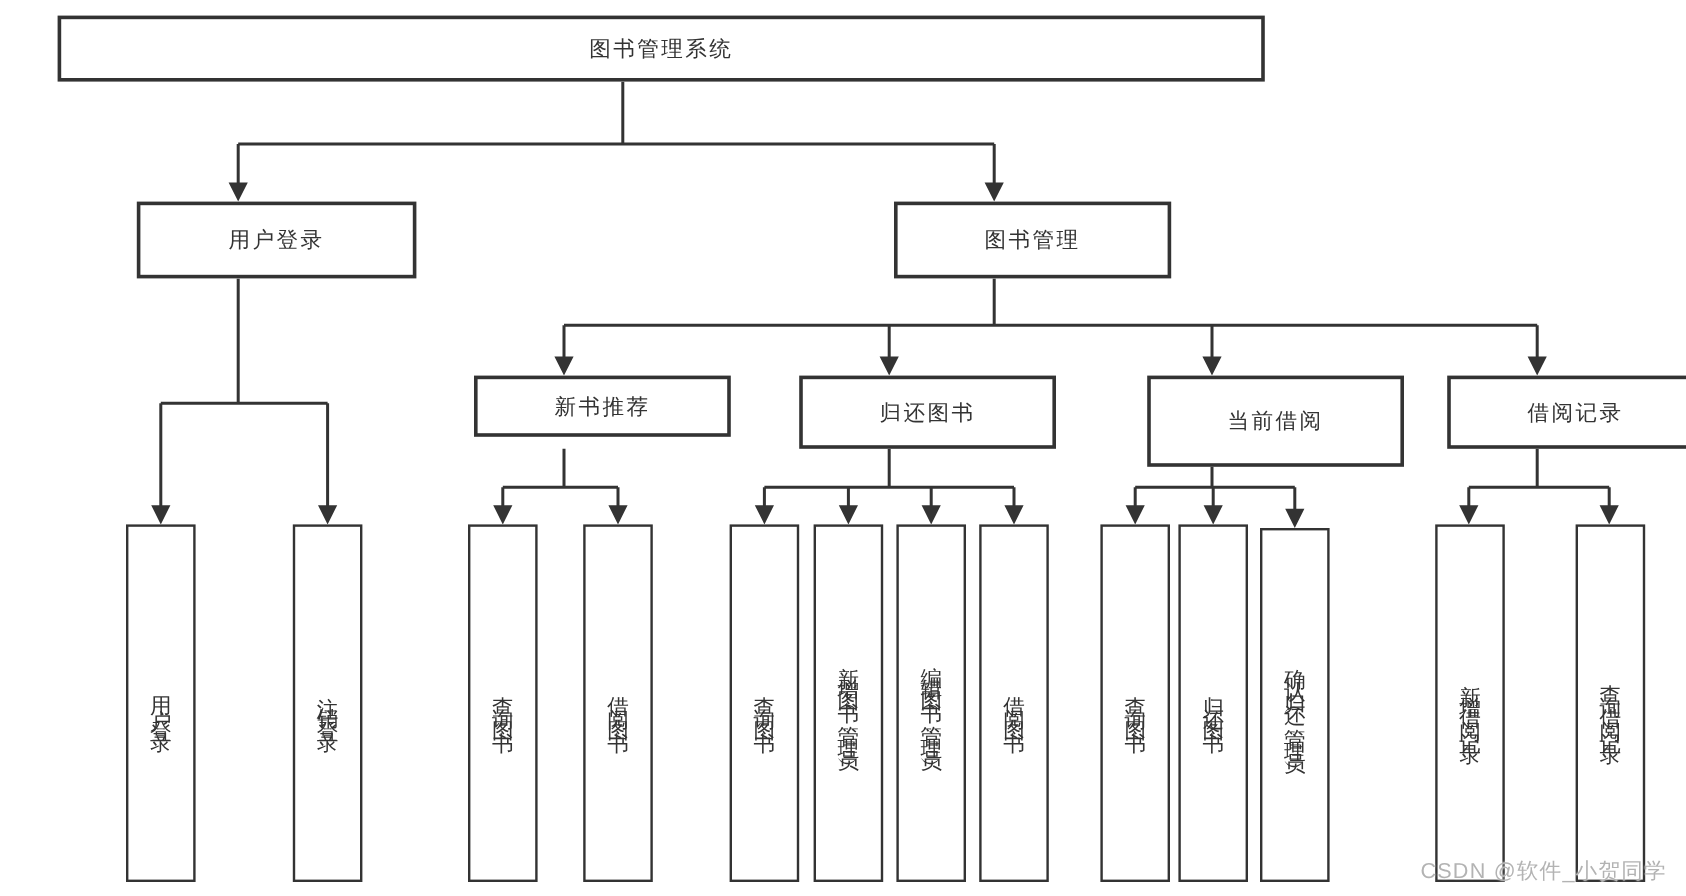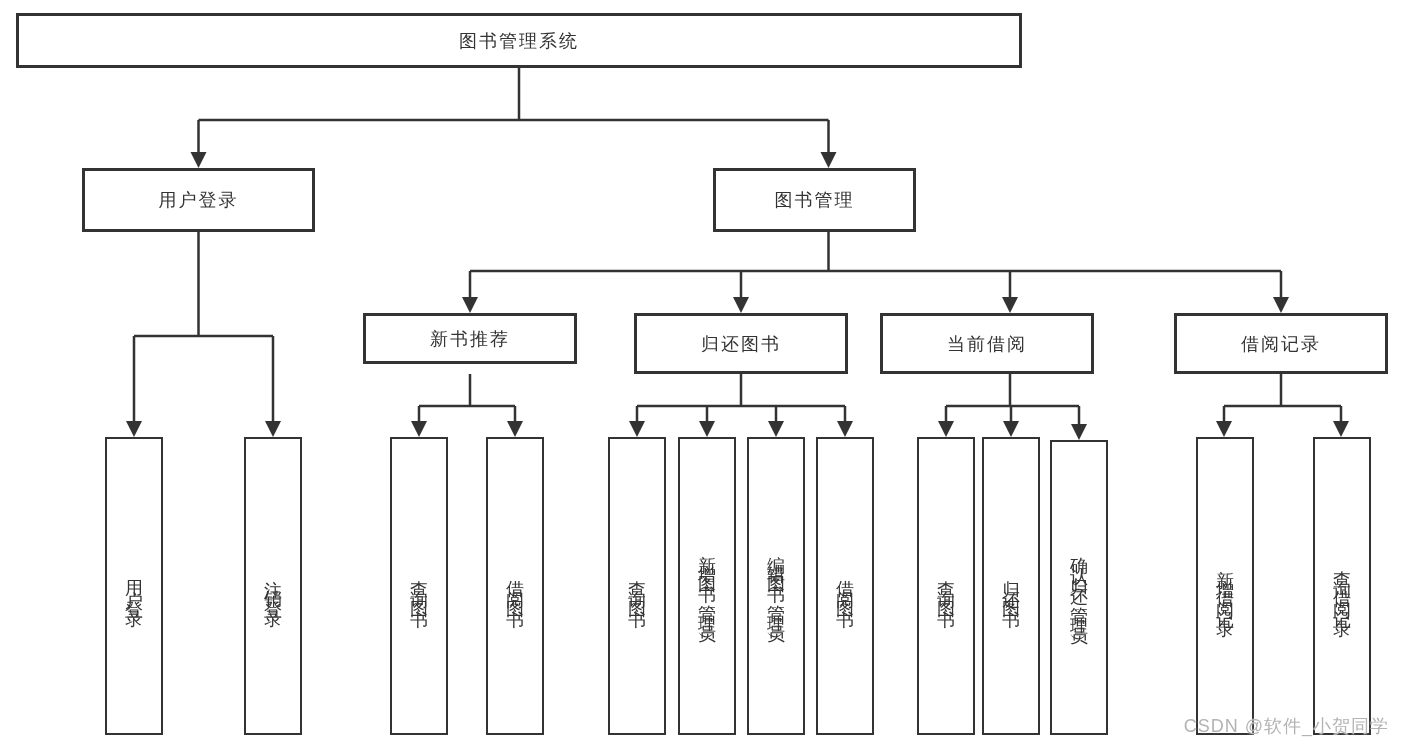--- a/index.html
+++ b/index.html
@@ -29,21 +29,21 @@
     background: var(--background);
     border: 3px solid var(--line);
     color: var(--text);
     display: flex;
     align-items: center;
     justify-content: center;
     font-size: 18px;
     line-height: 1;
     white-space: nowrap;
   }
-  .h { letter-spacing: 2px; }
+  .h { letter-spacing: 2px; margin-left: 32px; }
   .root { font-size: 18px; }
   .v {
     border-width: 2.5px;
     writing-mode: vertical-rl;
     text-orientation: mixed;
     letter-spacing: 10px;
     white-space: normal;
     font-size: 18px;
   }
   .watermark {
@@ -78,25 +78,25 @@
          M629 421 H645 L637 437 Z  M699 421 H715 L707 437 Z
          M768 421 H784 L776 437 Z  M837 421 H853 L845 437 Z
          M938 421 H954 L946 437 Z  M1003 421 H1019 L1011 437 Z
          M1071 424 H1087 L1079 440 Z
          M1216 421 H1232 L1224 437 Z  M1333 421 H1349 L1341 437 Z"></path>
   </svg>
 
   <div class="box h root" style="left:16px; top:13px; width:1006px; height:55px">图书管理系统</div>
 
   <div class="box h" style="left:82px; top:168px; width:233px; height:64px">用户登录</div>
-  <div class="box h" style="left:713px; top:168px; width:203px; height:64px">图书管理</div>
+  <div class="box h" style="left:713px; top:168px; width:231px; height:64px">图书管理</div>
 
   <div class="box h" style="left:363px; top:313px; width:214px; height:51px">新书推荐</div>
   <div class="box h" style="left:634px; top:313px; width:214px; height:61px">归还图书</div>
-  <div class="box h" style="left:880px; top:313px; width:214px; height:61px">当前借阅</div>
+  <div class="box h" style="left:924px; top:313px; width:214px; height:76px">当前借阅</div>
   <div class="box h" style="left:1174px; top:313px; width:214px; height:61px">借阅记录</div>
 
   <div class="box v" style="left:105px; top:437px; width:58px; height:298px">用户登录</div>
   <div class="box v" style="left:244px; top:437px; width:58px; height:298px">注销登录</div>
 
   <div class="box v" style="left:390px; top:437px; width:58px; height:298px">查询图书</div>
   <div class="box v" style="left:486px; top:437px; width:58px; height:298px">借阅图书</div>
 
   <div class="box v" style="left:608px; top:437px; width:58px; height:298px">查询图书</div>
   <div class="box v" style="left:678px; top:437px; width:58px; height:298px">新增图书（管理员）</div>

